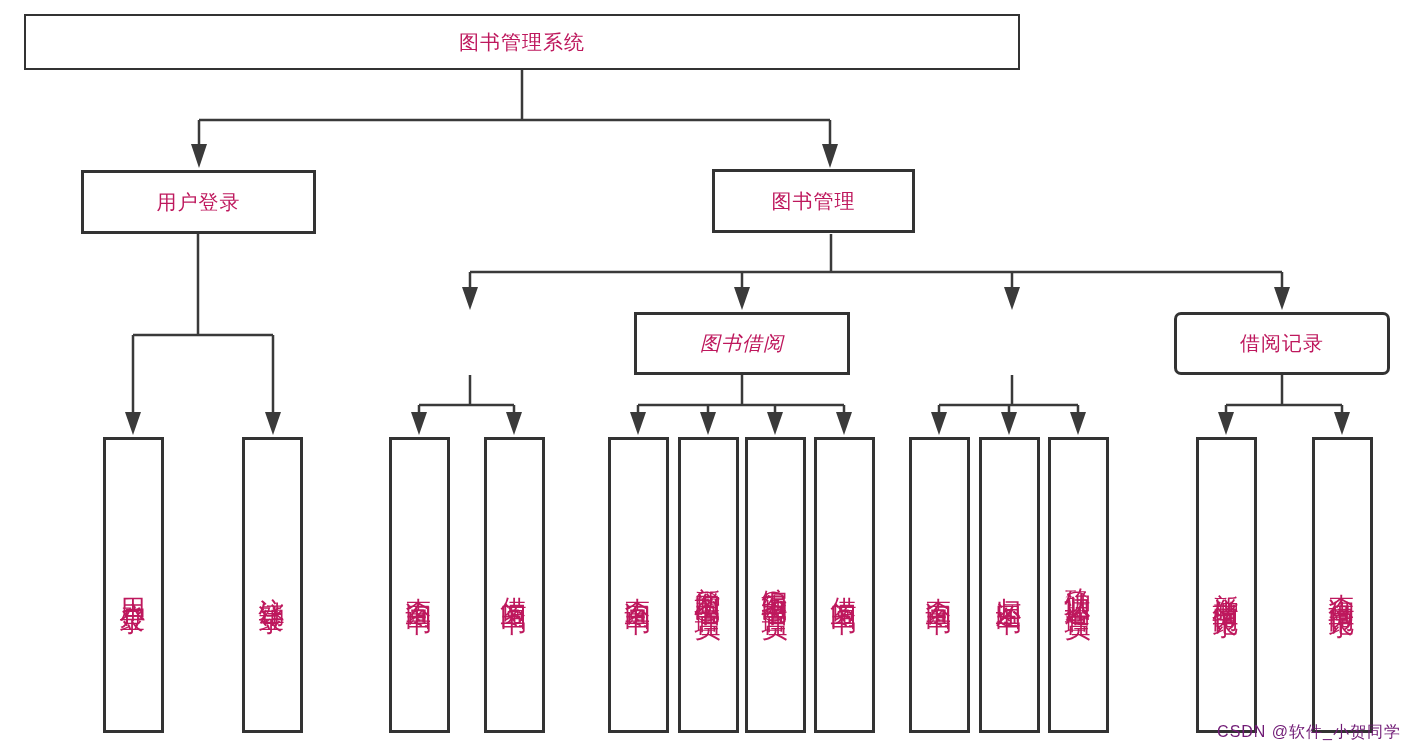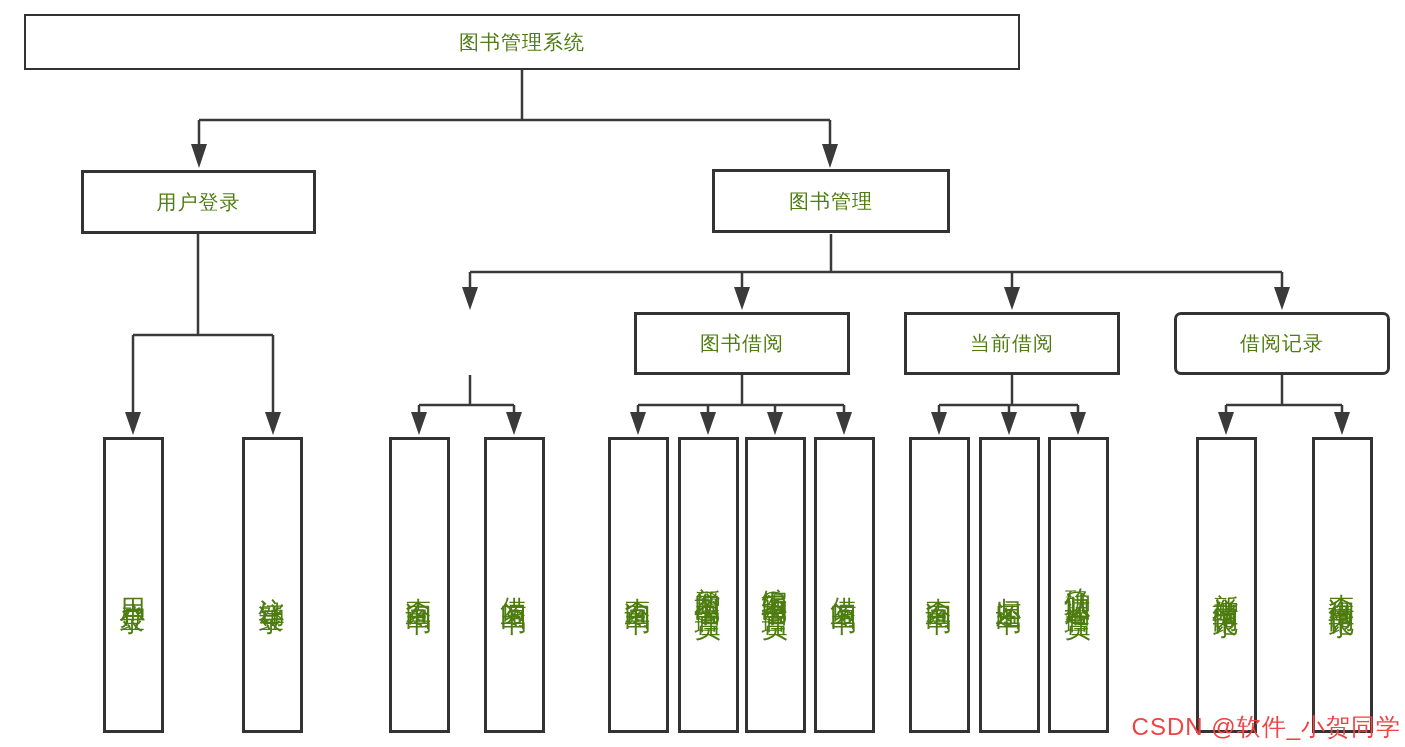--- a/index.html
+++ b/index.html
@@ -9,35 +9,35 @@
     position: relative; overflow: hidden;
     font-family: "Liberation Sans", sans-serif;
     color: #333333;
   }
   .canvas { position: absolute; left: 0; top: 0; width: 1405px; height: 747px; }
   svg.connectors { position: absolute; left: 0; top: 0; width: 1405px; height: 747px; }
   .box {
     position: absolute; background: #ffffff;
     border: 3px solid #333333;
     display: flex; align-items: center; justify-content: center;
-    color: #4d7c0f;
+    color: #be185d;
   }
   .root-box { border-width: 2px; }
   .hbox { font-size: 20px; letter-spacing: 1px; }
   .vbox { width: 61px; top: 437px; height: 296px; overflow: hidden; }
   .vtext {
     writing-mode: vertical-rl;
     text-orientation: mixed;
     font-size: 26px;
     letter-spacing: 4px;
     white-space: nowrap;
   }
   .watermark {
     position: absolute; right: 4px; bottom: 4px;
-    font-size: 24px; color: #ef4444;
+    font-size: 16px; color: #701a75;
     letter-spacing: 1px;
     z-index: 10;
   }
 </style>
 </head>
 <body>
 
 <div class="canvas">
 
   <svg class="connectors" viewBox="0 0 1405 747" aria-hidden="true">
@@ -83,29 +83,26 @@
     </g>
   </svg>
 
   <div class="box hbox root-box" style="left:24px; top:14px; width:996px; height:56px;">
     <span>图书管理系统</span>
   </div>
 
   <div class="box hbox" style="left:81px; top:170px; width:235px; height:64px;">
     <span>用户登录</span>
   </div>
-  <div class="box hbox" style="left:712px; top:169px; width:238px; height:64px;justify-content:center;">
+  <div class="box hbox" style="left:712px; top:169px; width:203px; height:64px;justify-content:center;">
     <span>图书管理</span>
   </div>
 
-  <div class="box hbox" style="left:634px; top:312px; width:216px; height:63px;">
+  <div class="box hbox" style="left:634px; top:312px; width:216px; height:63px;font-style:italic;">
     <span>图书借阅</span>
-  </div>
-  <div class="box hbox" style="left:904px; top:312px; width:216px; height:63px;">
-    <span>当前借阅</span>
   </div>
   <div class="box hbox" style="left:1174px; top:312px; width:216px; height:63px;border-radius:7px;">
     <span>借阅记录</span>
   </div>
 
   <div class="box vbox" style="left:103px;">
     <span class="vtext">用户登录</span>
   </div>
   <div class="box vbox" style="left:242px;">
     <span class="vtext">注销登录</span>

